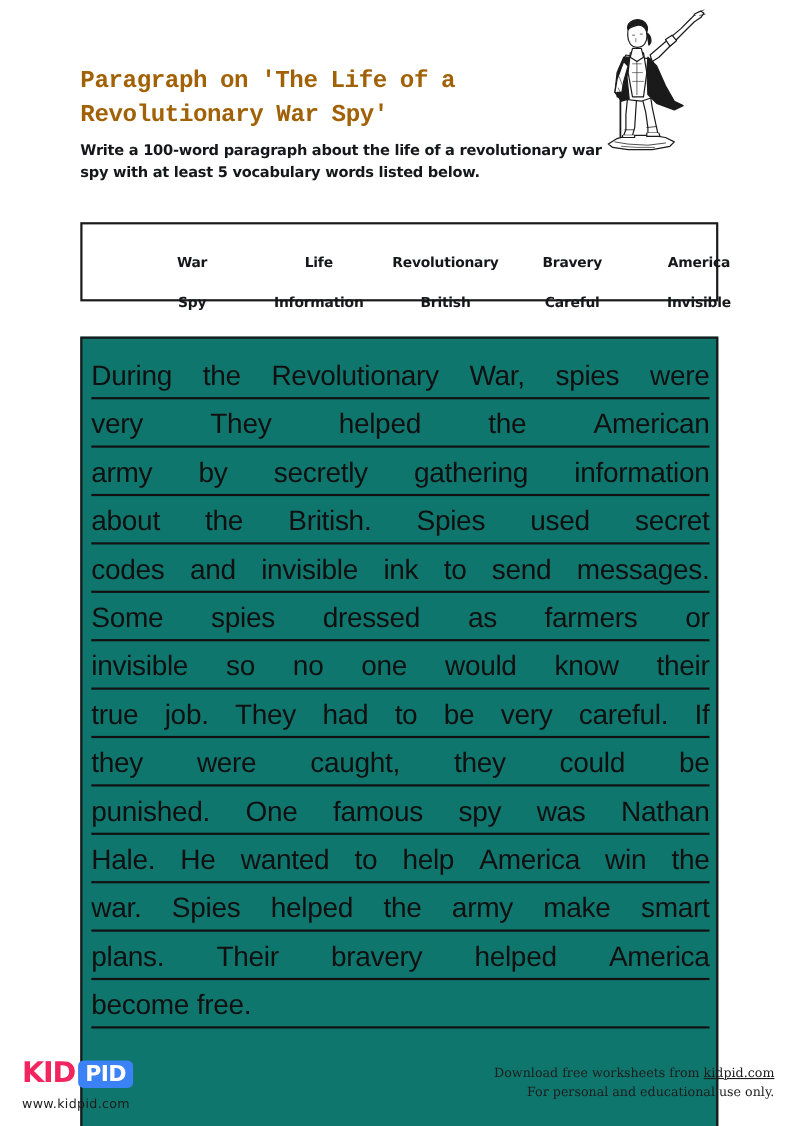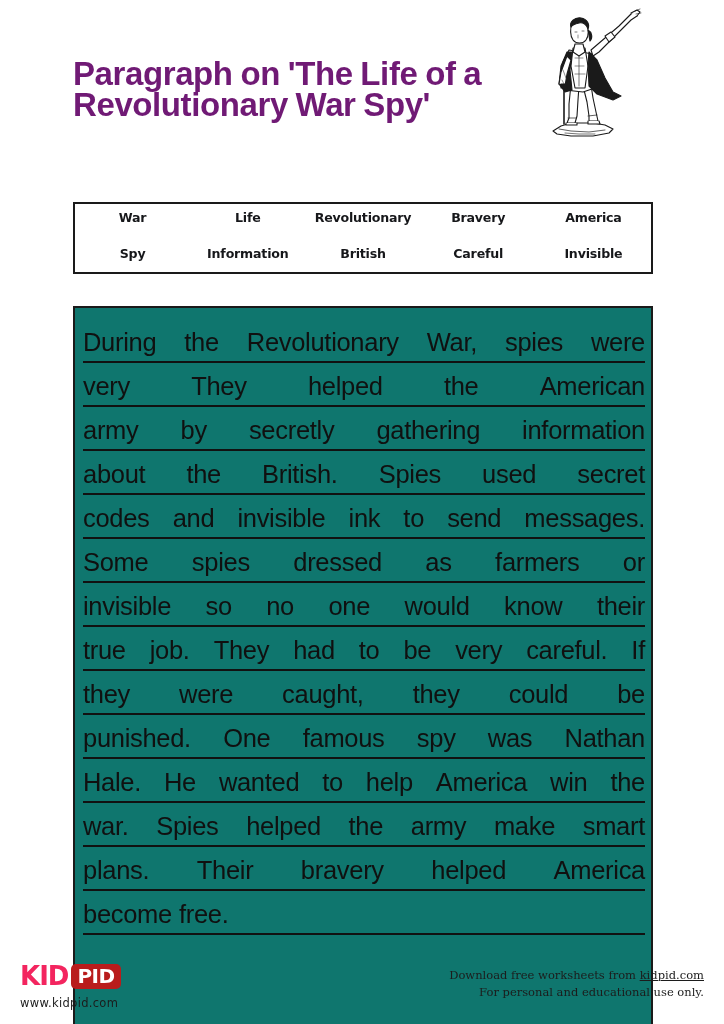--- a/index.html
+++ b/index.html
@@ -26,26 +26,26 @@
   .header {
     position: absolute;
     left: 73px;
     top: 58px;
     width: 580px;
     height: 130px;
   }
   .title {
     width: 480px;
     margin: 0;
-    font-family: Liberation Sans, sans-serif;
-    font-size: 33px;
+    font-family: Liberation Mono, monospace;
+    font-size: 22px;
     font-weight: 700;
     line-height: 31px;
     letter-spacing: -0.4px;
-    color: #701a75;
+    color: #a16207;
     word-spacing: -1px;
   }
   .instructions {
     width: 478px;
     margin: 8px 0 0 0;
     font-family: "DejaVu Sans", sans-serif;
     font-size: 13.3px;
     font-weight: 700;
     line-height: 19.5px;
     letter-spacing: -0.25px;
@@ -69,21 +69,22 @@
     width: 580px;
     height: 72px;
     border: 2px solid #1a1a1a;
     box-sizing: border-box;
     background: #fff;
   }
   .vocab-row {
     display: flex;
     width: 100%;
     height: 36px;
-    align-items: flex-start;
+    align-items: flex-end;
+    margin-left: 42px;
   }
   .vocab-cell {
     flex: 1 1 20%;
     text-align: center;
     font-family: "DejaVu Sans", sans-serif;
     font-size: 12.6px;
     font-weight: 700;
     letter-spacing: -0.2px;
     color: #16171a;
   }
@@ -152,21 +153,21 @@
   .logo-kid {
     font-family: "DejaVu Sans", sans-serif;
     font-size: 26px;
     font-weight: 700;
     letter-spacing: -1px;
     color: #f3255f;
     line-height: 1;
   }
   .logo-pid {
     margin-left: 3px;
-    background: #b91c1c;
+    background: #3b82f6;
     border-radius: 5px;
     padding: 2px 6px 3px 6px;
     font-family: "DejaVu Sans", sans-serif;
     font-size: 20px;
     font-weight: 700;
     letter-spacing: -0.5px;
     color: #ffffff;
     line-height: 1;
     text-align: right;
   }
@@ -193,20 +194,21 @@
     text-decoration: underline;
   }
 </style>
 </head>
 <body>
 
 <div class="page">
 
   <div class="header">
     <h1 class="title">Paragraph on 'The Life of a Revolutionary War Spy'</h1>
+    <p class="instructions">Write a 100-word paragraph about the life of a revolutionary war spy with at least 5 vocabulary words listed below.</p>
   </div>
 
   <div class="statue">
     <svg viewBox="0 0 144 140" xmlns="http://www.w3.org/2000/svg">
       <g fill="none" stroke="#1a1a1a" stroke-width="1.1" stroke-linejoin="round" stroke-linecap="round">
 
         <path d="M52 126 L44 131 L48 134 L62 136 L84 136 L100 133 L104 129 L96 125 L84 123 L62 123 Z" fill="#ffffff"></path>
         <path d="M50 129 L62 131 L80 132 L96 130" stroke-width="0.7"></path>
         <path d="M56 133 L70 134 L86 134" stroke-width="0.6"></path>
 

